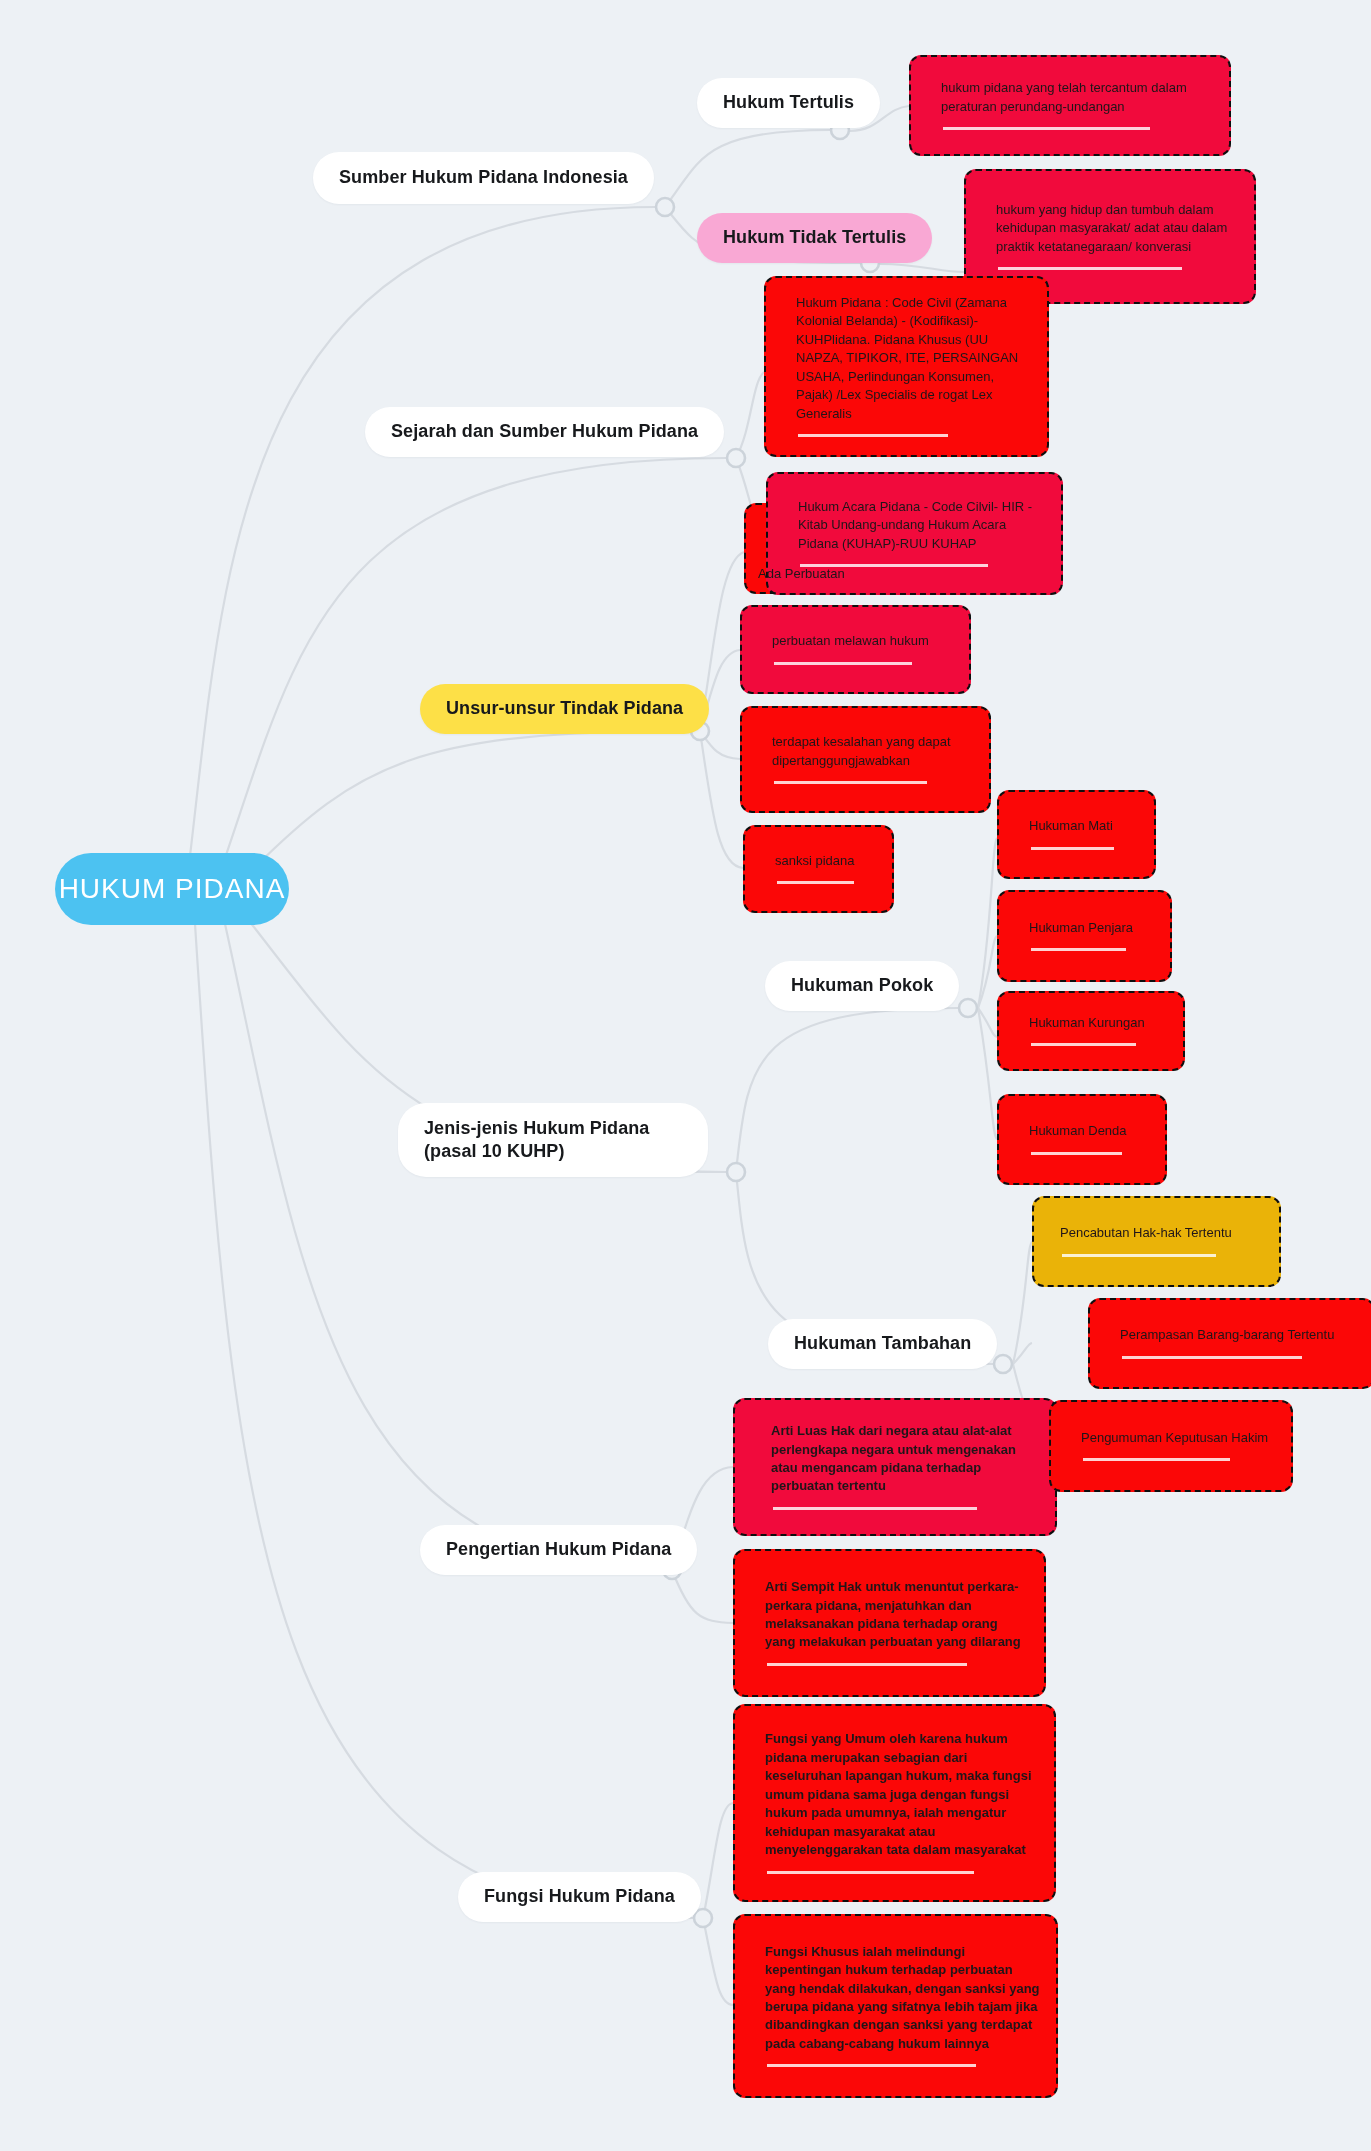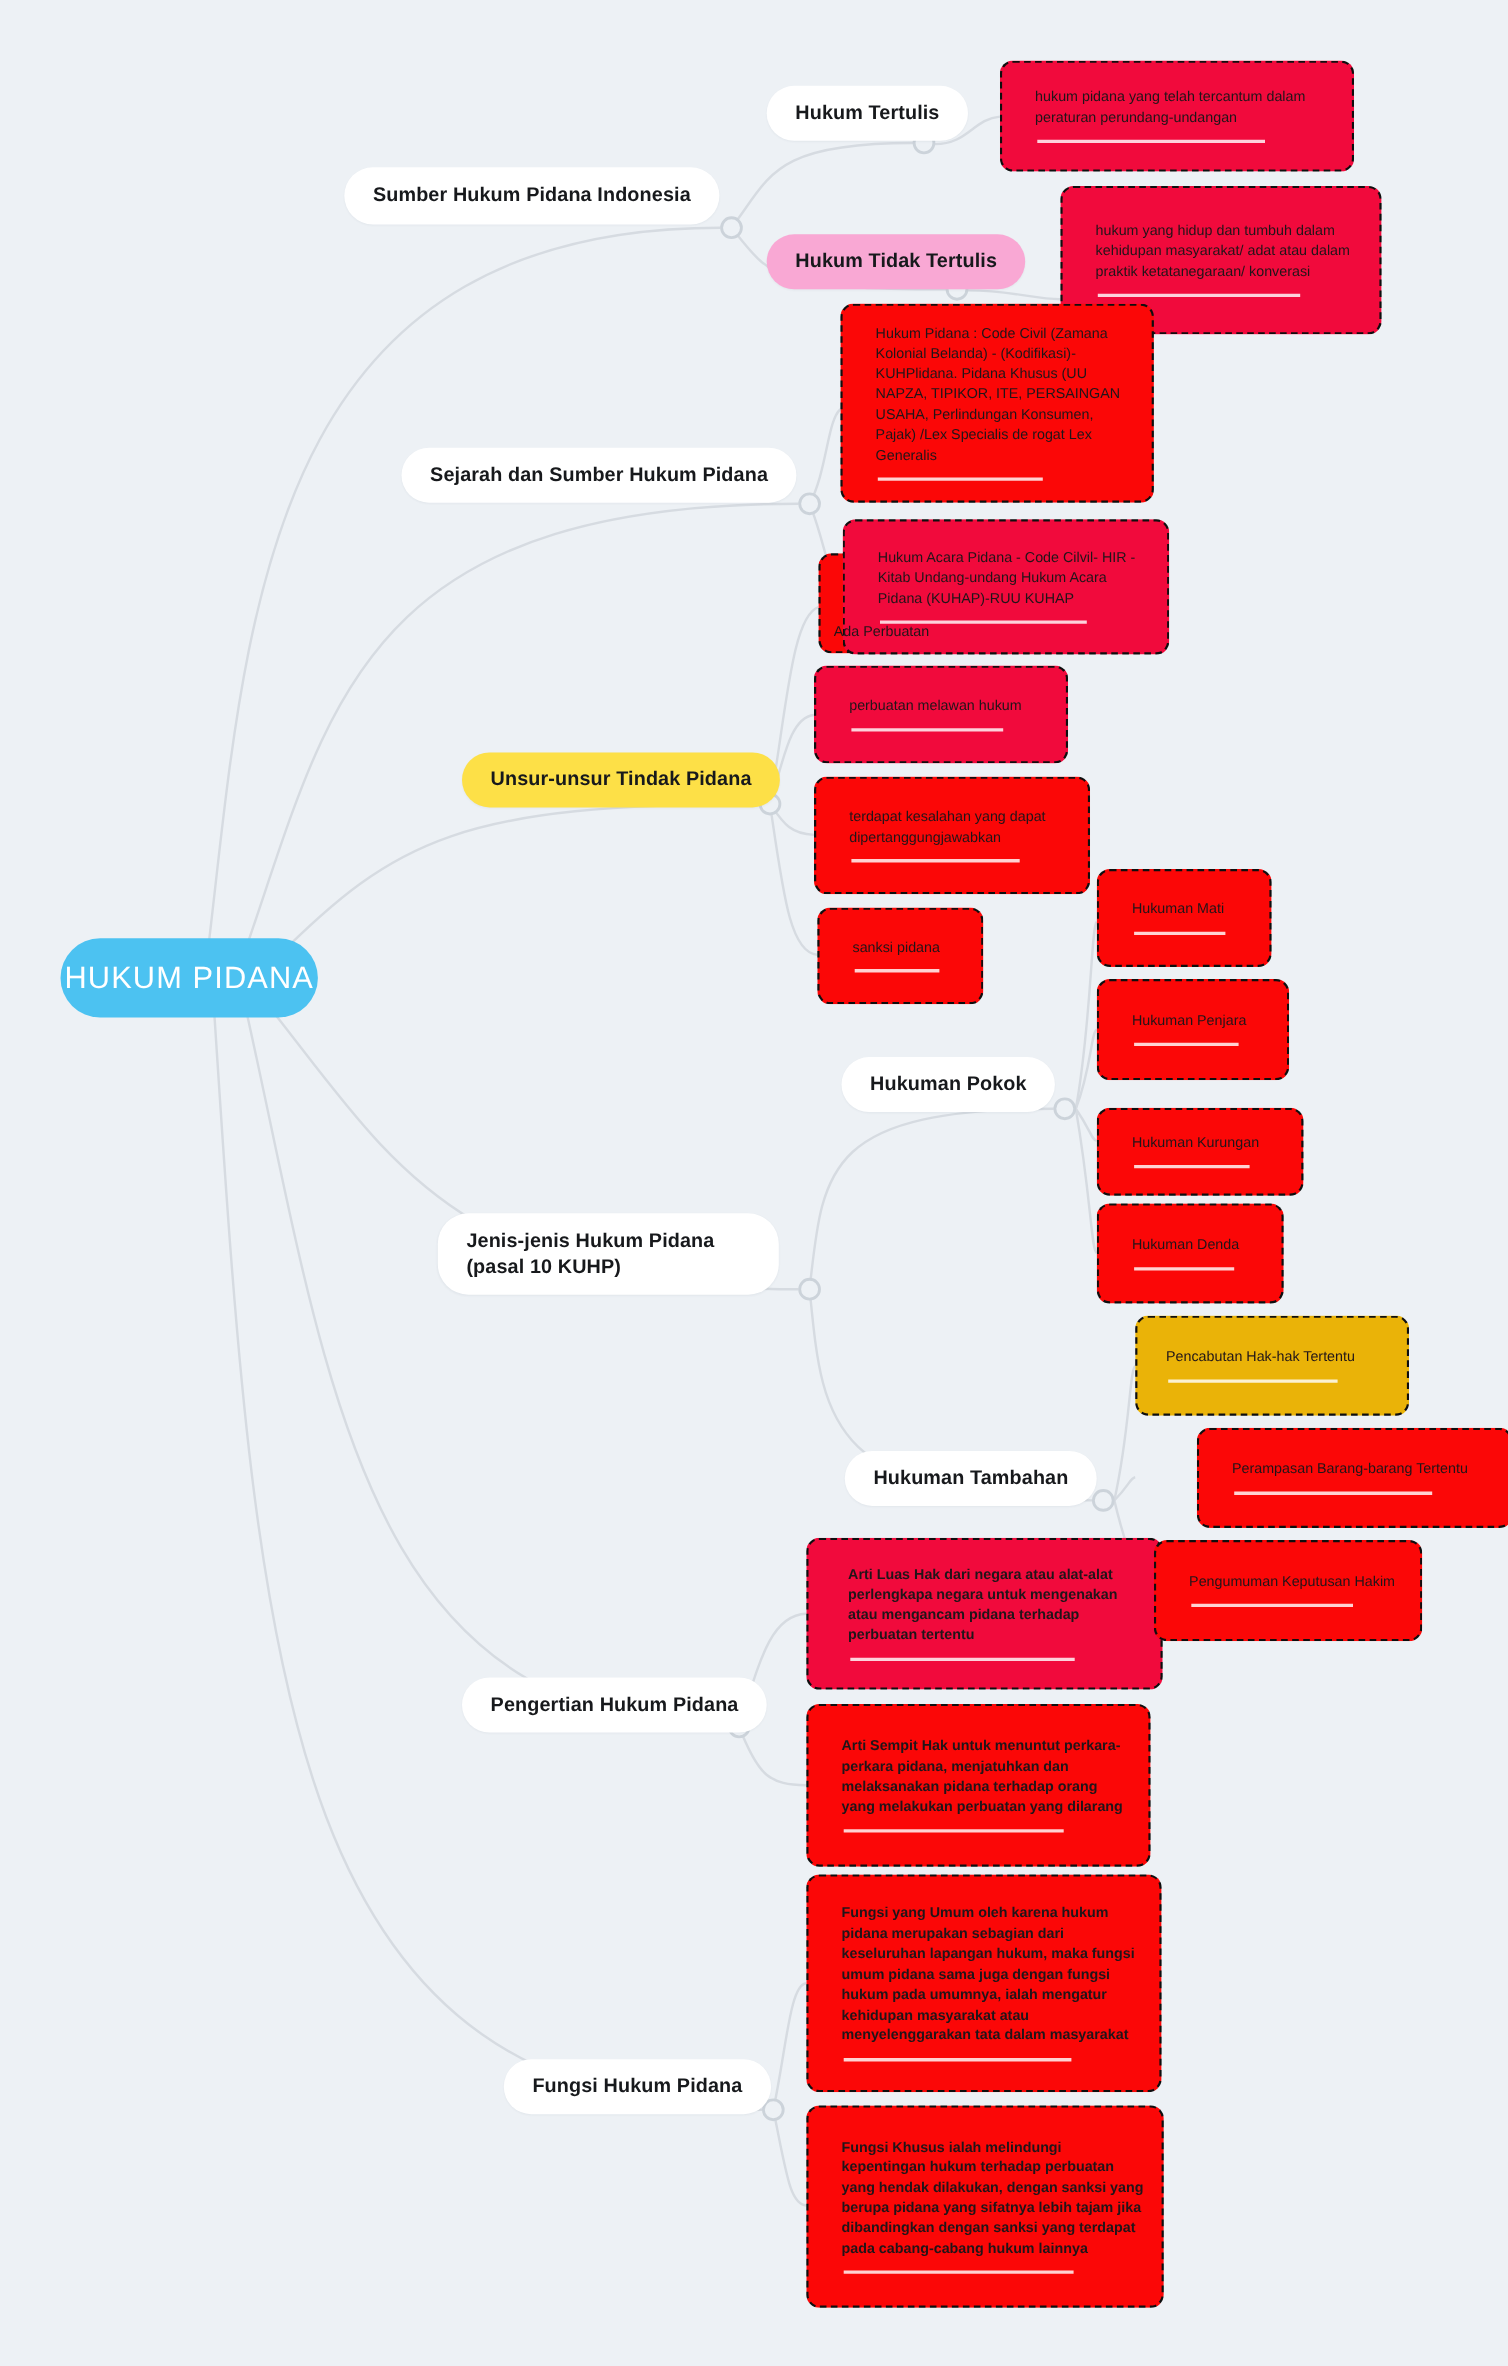--- a/index.html
+++ b/index.html
@@ -149,21 +149,21 @@
   <div class="rbox red" style="left: 997px; top: 890px; width: 175px; height: 92px; background-color: rgb(251, 7, 7);">
     <div class="rtext">Hukuman Penjara</div>
     <div class="ul"></div>
   </div>
 
   <div class="rbox red" style="left: 997px; top: 790px; width: 159px; height: 89px; background-color: rgb(251, 7, 7);">
     <div class="rtext">Hukuman Mati</div>
     <div class="ul"></div>
   </div>
 
-  <div class="rbox red" style="left: 997px; top: 991px; width: 188px; height: 80px; background-color: rgb(251, 7, 7); margin-top: 16px;">
+  <div class="rbox red" style="left: 997px; top: 991px; width: 188px; height: 80px; background-color: rgb(251, 7, 7);">
     <div class="rtext">Hukuman Kurungan</div>
     <div class="ul"></div>
   </div>
 
   <div class="rbox red" style="left: 997px; top: 1094px; width: 170px; height: 91px; background-color: rgb(251, 7, 7);">
     <div class="rtext">Hukuman Denda</div>
     <div class="ul"></div>
   </div>
 
   <div class="rbox red" style="left: 1032px; top: 1196px; width: 249px; height: 91px; background-color: #eab308; padding-left: 26px;">

